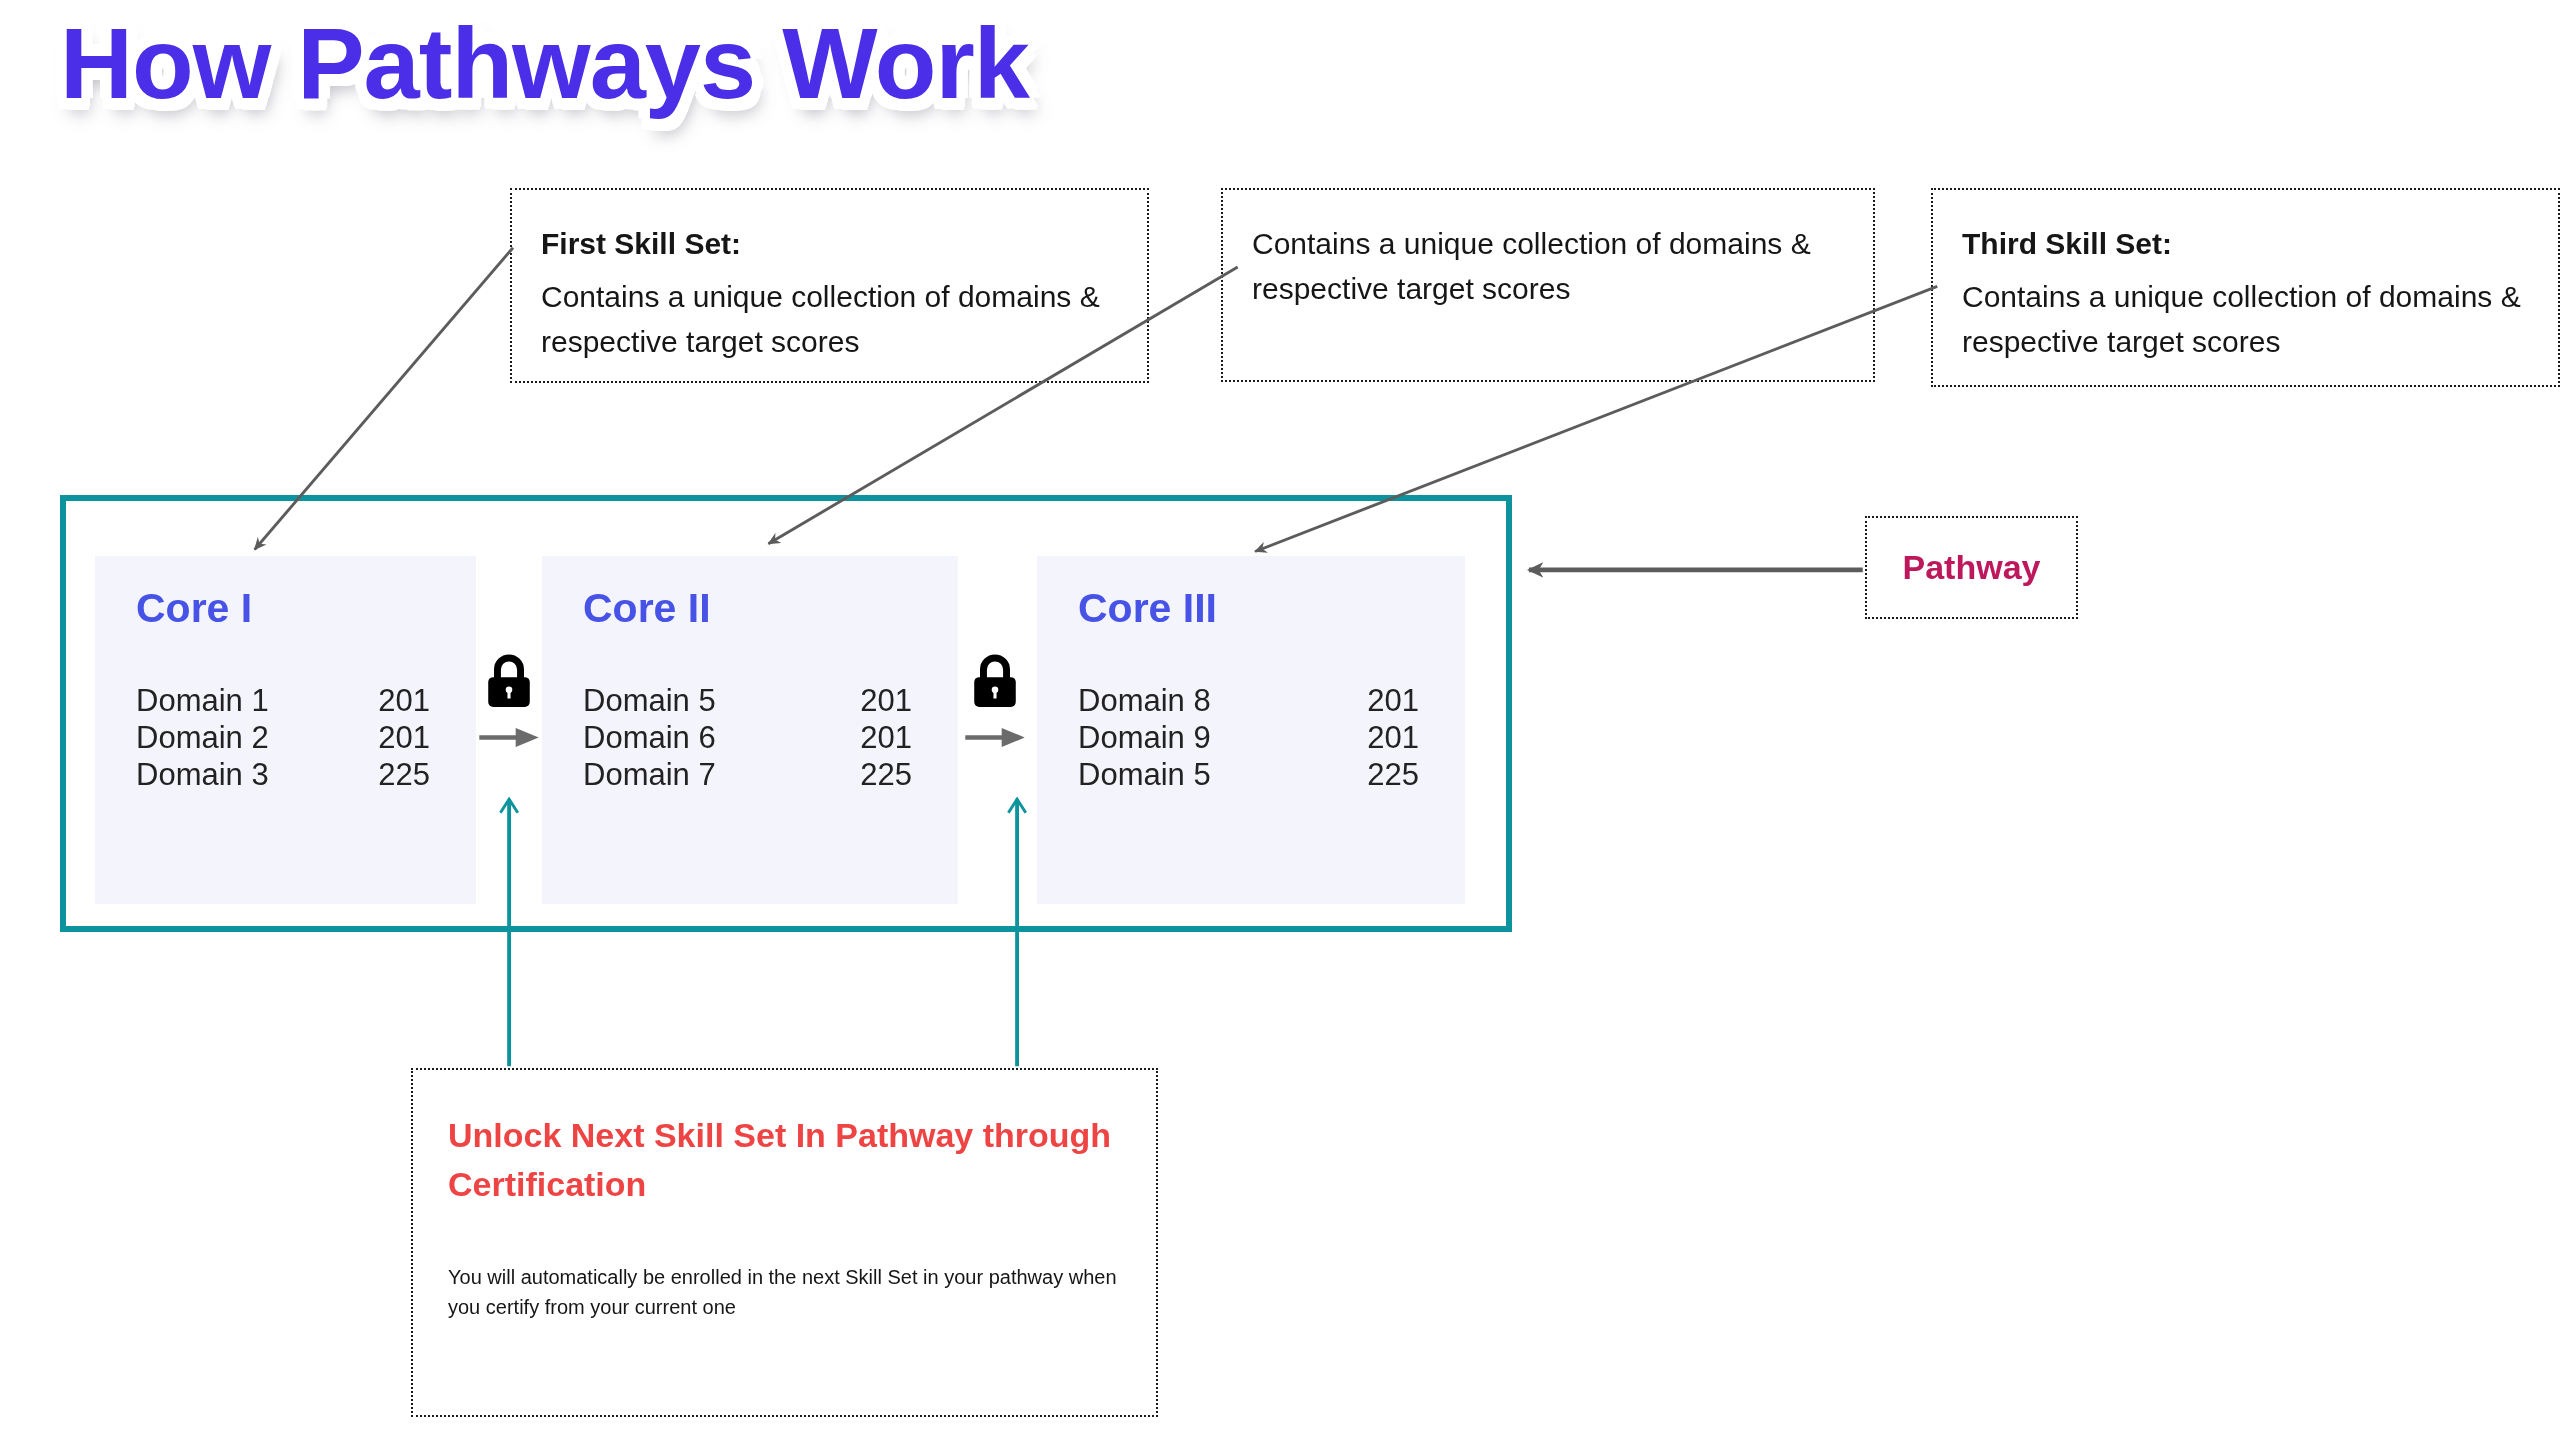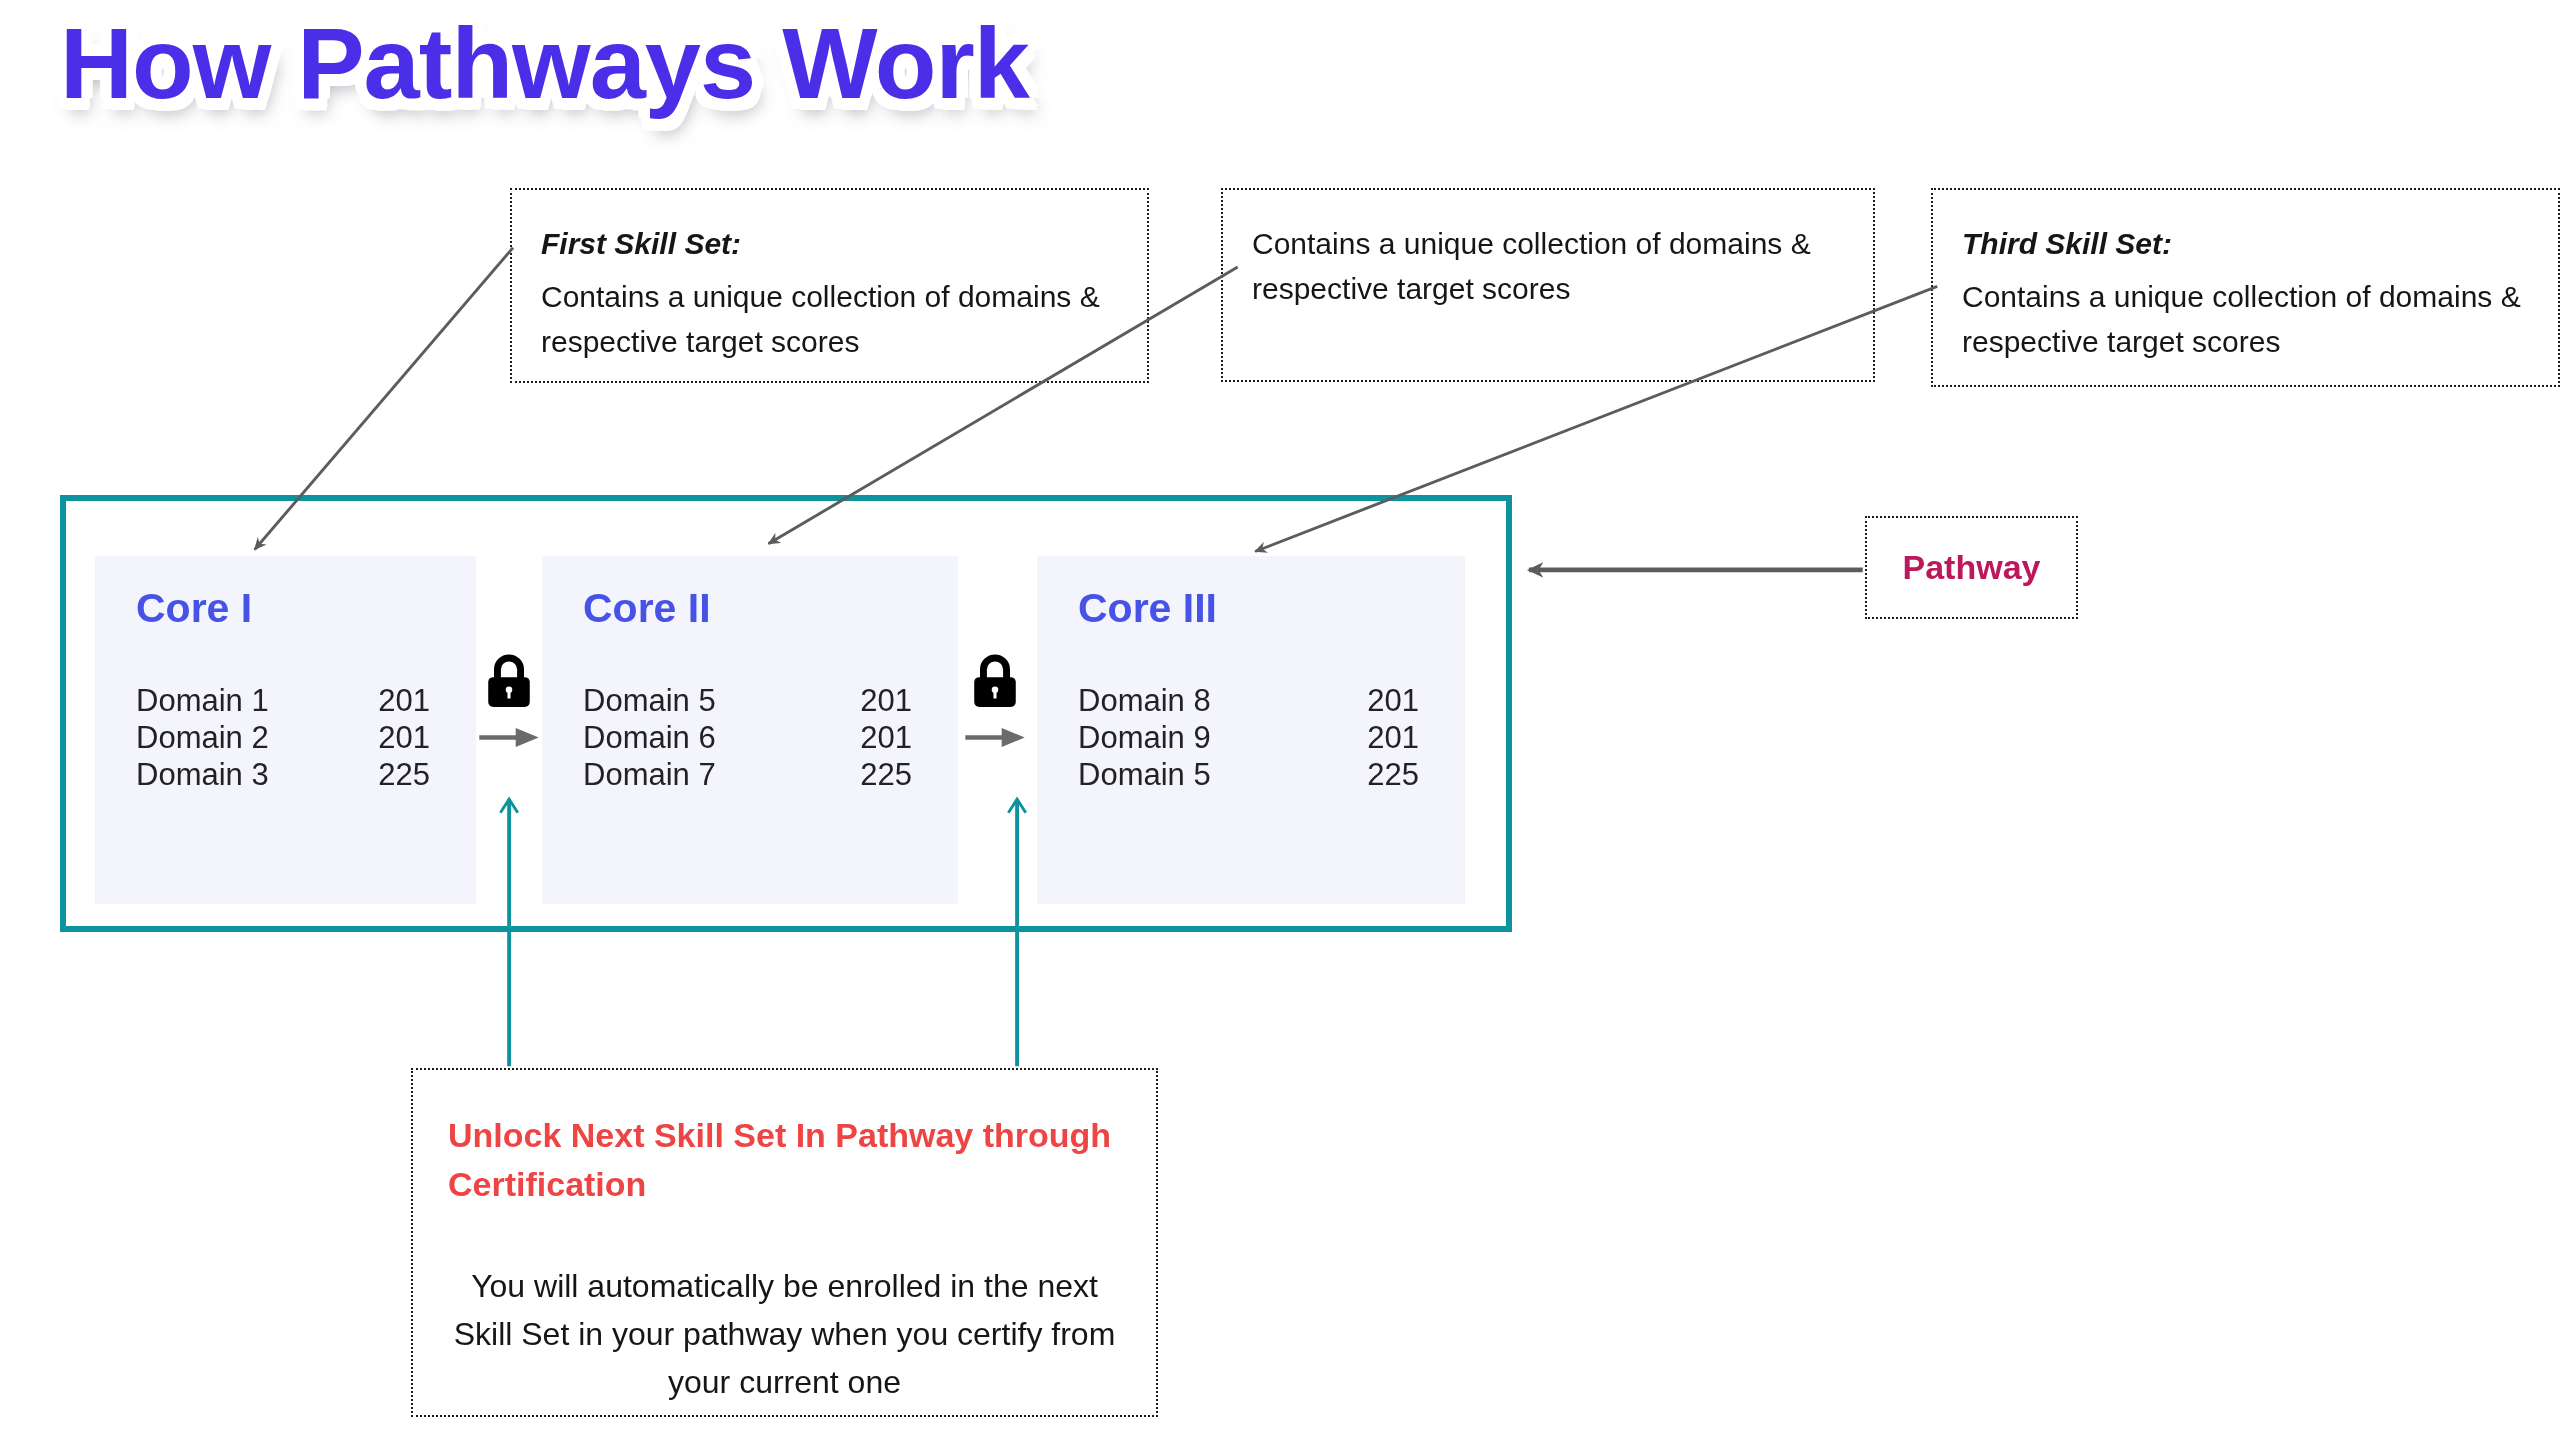--- a/index.html
+++ b/index.html
@@ -35,21 +35,21 @@
   
   .note {
     position: absolute;
     border: 2.9px dotted #1a1a1a;
     background: transparent;
     padding: 31px 29px 27px 29px;
     font-size: 30px;
     line-height: 1.5;
     color: #161616;
   }
-  .note .note-heading { font-weight: bold; margin-bottom: 7.7px; font-size: 30px; font-style: italic; }
+  .note .note-heading { font-weight: bold; margin-bottom: 7.7px; font-size: 30px; }
   .note-first  { left: 510px;  top: 188px; width: 639px; height: 195px; }
   .note-second { left: 1221px; top: 188px; width: 654px; height: 194px; }
   .note-third  { left: 1931px; top: 188px; width: 629px; height: 199px; }
 
   
   .pathway-frame {
     position: absolute;
     left: 60px;
     top: 495px;
     width: 1452px;
@@ -119,24 +119,23 @@
     padding: 41px 35px 0 35px;
   }
   .unlock-note .unlock-heading {
     font-weight: bold;
     font-size: 34px;
     line-height: 1.45;
     margin-bottom: 52px;
     color: #ef4444;
   }
   .unlock-note .unlock-body {
-    font-size: 32px;
+    font-size: 20px;
     line-height: 1.5;
     color: #161616;
-    text-align: center;
   }
 
   
   .arrows-overlay {
     position: absolute;
     left: 0; top: 0;
     width: 2576px;
     height: 1432px;
     pointer-events: none;
   }

